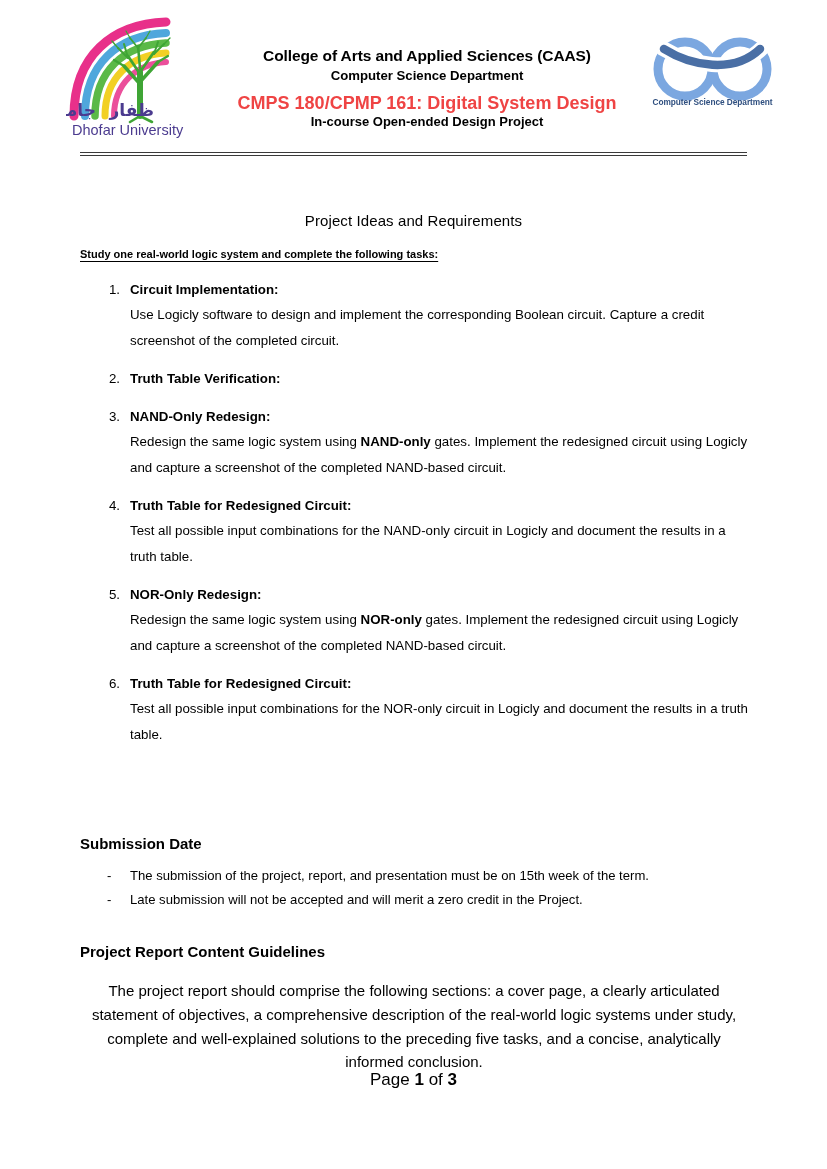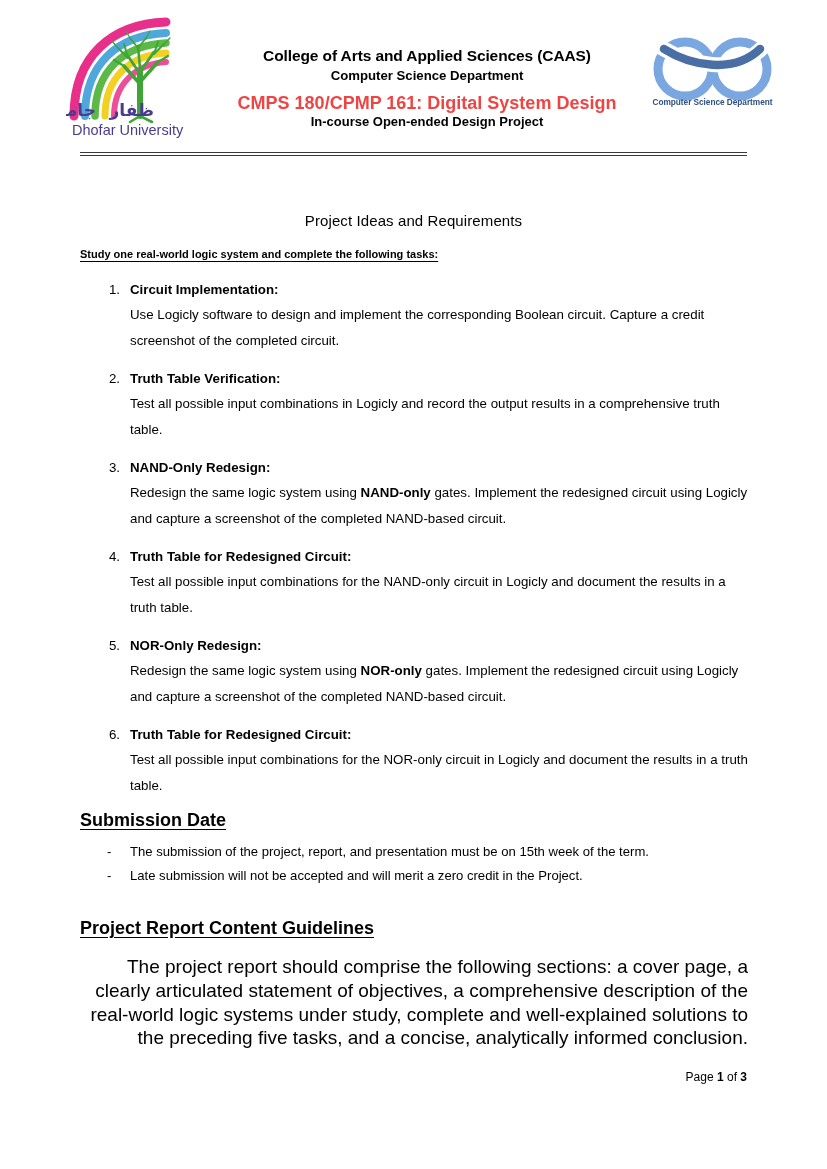--- a/index.html
+++ b/index.html
@@ -164,25 +164,25 @@
   .task-body {
     font-size: 13.3px;
     line-height: 25.5px;
     font-weight: normal;
   }
   .it { }
   .bd { font-weight: bold; text-align: right; }
 
   
   .section-heading {
-    font-size: 18px;
-    font-weight: bold;
-    text-decoration: underline;
+    font-size: 15px;
+    font-weight: bold;
     text-underline-offset: 2.5px;
     line-height: 20px;
+    margin-top: 24px;
   }
 
   .sub-section {
     position: absolute;
     left: 80px;
     top: 810px;
     width: 680px;
   }
   .dash-list {
     list-style: none;
@@ -204,34 +204,34 @@
   }
 
   
   .guide-section {
     position: absolute;
     left: 80px;
     top: 918px;
     width: 668px;
   }
   .guide-para {
-    font-size: 19px;
+    font-size: 15px;
     line-height: 23.8px;
     margin-top: 17px;
-    text-align: right;
+    text-align: center;
   }
 
   
   .footer {
     position: absolute;
     left: 80px;
     top: 1070px;
     width: 667px;
-    text-align: right;
-    font-size: 12px;
+    text-align: center;
+    font-size: 17px;
   }
   .footer .pg { font-weight: bold; }
 </style>
 </head>
 <body>
 
 <div class="page">
 
   <div class="header">
 
@@ -305,21 +305,20 @@
     <div class="lead-heading">Study one real-world logic system and complete the following tasks:</div>
     <ol class="task-list" id="task-list">
         <li class="task">
           <span class="task-num">1.</span>
           <div class="task-title">Circuit Implementation:</div>
           <div class="task-body"><span>Use </span><span class="it">Logicly</span><span> software to design and implement the corresponding Boolean circuit. Capture a credit screenshot of the completed circuit.</span></div>
         </li>
         <li class="task">
           <span class="task-num">2.</span>
           <div class="task-title">Truth Table Verification:</div>
-          <div class="task-body"><span>Test all possible input combinations in </span><span class="it">Logicly</span><span> and record the output results in a comprehensive truth table.</span></div>
         </li>
         <li class="task">
           <span class="task-num">3.</span>
           <div class="task-title">NAND-Only Redesign:</div>
           <div class="task-body"><span>Redesign the same logic system using </span><span class="bd">NAND-only</span><span> gates. Implement the redesigned circuit using </span><span class="it">Logicly</span><span> and capture a screenshot of the completed NAND-based circuit.</span></div>
         </li>
         <li class="task">
           <span class="task-num">4.</span>
           <div class="task-title">Truth Table for Redesigned Circuit:</div>
           <div class="task-body"><span>Test all possible input combinations for the NAND-only circuit in </span><span class="it">Logicly</span><span> and document the results in a truth table.</span></div>

